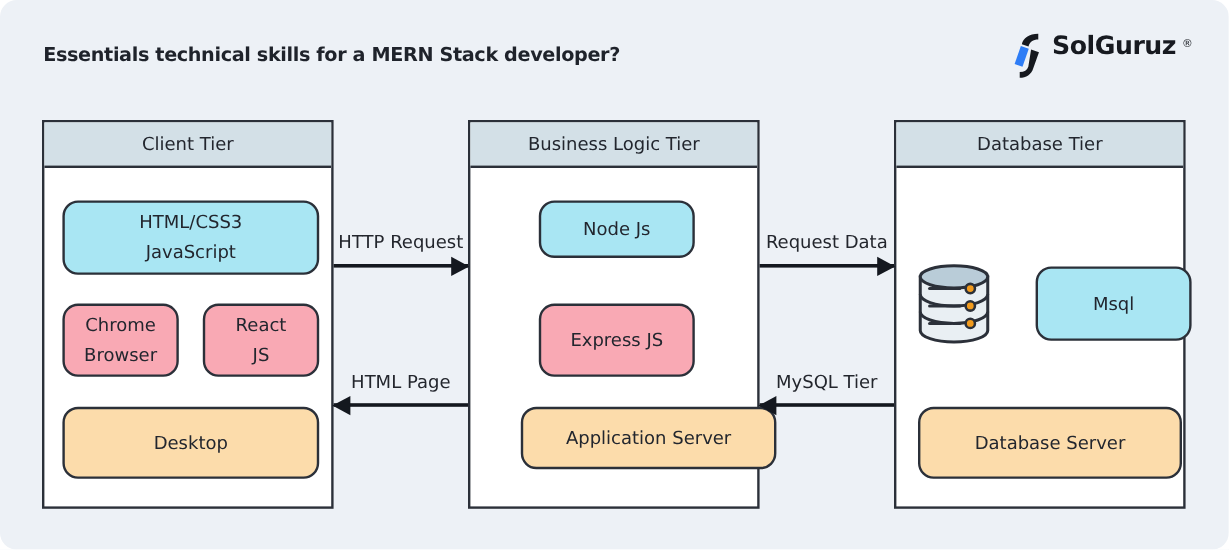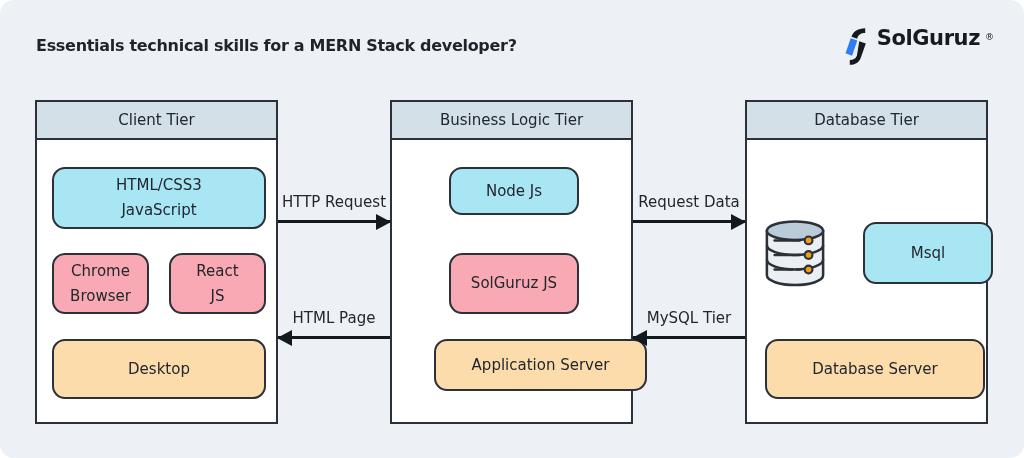--- a/index.html
+++ b/index.html
@@ -174,21 +174,21 @@
 
   <section class="panel" style="left:390px;">
     <div class="panel-header">
       <span>Business Logic Tier</span>
     </div>
     <div class="panel-body">
       <div class="node-box bg-cyan" style="left:57px; top:27px; width:130px; height:48px;">
         <span>Node Js</span>
       </div>
       <div class="node-box bg-pink" style="left:57px; top:113px; width:130px; height:61px;">
-        <span>SolGuruz JS</span>
+        <span>Express JS</span>
       </div>
       <div class="node-box bg-peach" style="left:15px; top:199px; width:213px; height:52px;margin-left:27px;">
         <span>Application Server</span>
       </div>
     </div>
   </section>
 
   <section class="panel" style="left:745px;">
     <div class="panel-header">
       <span>Database Tier</span>

